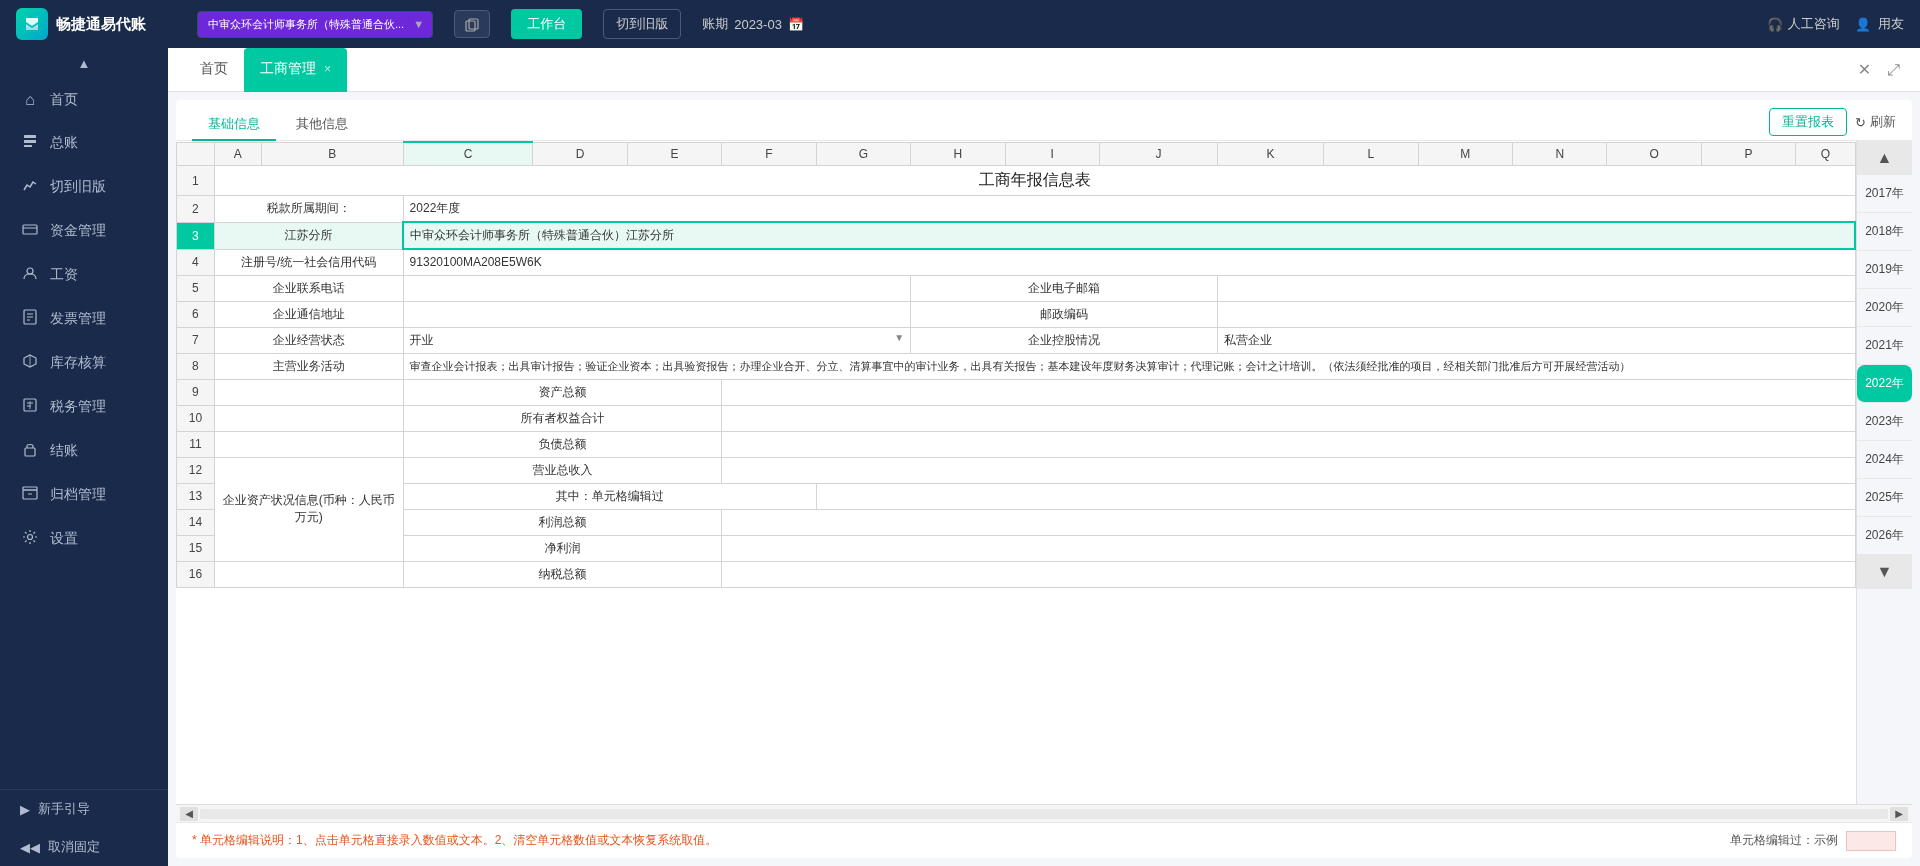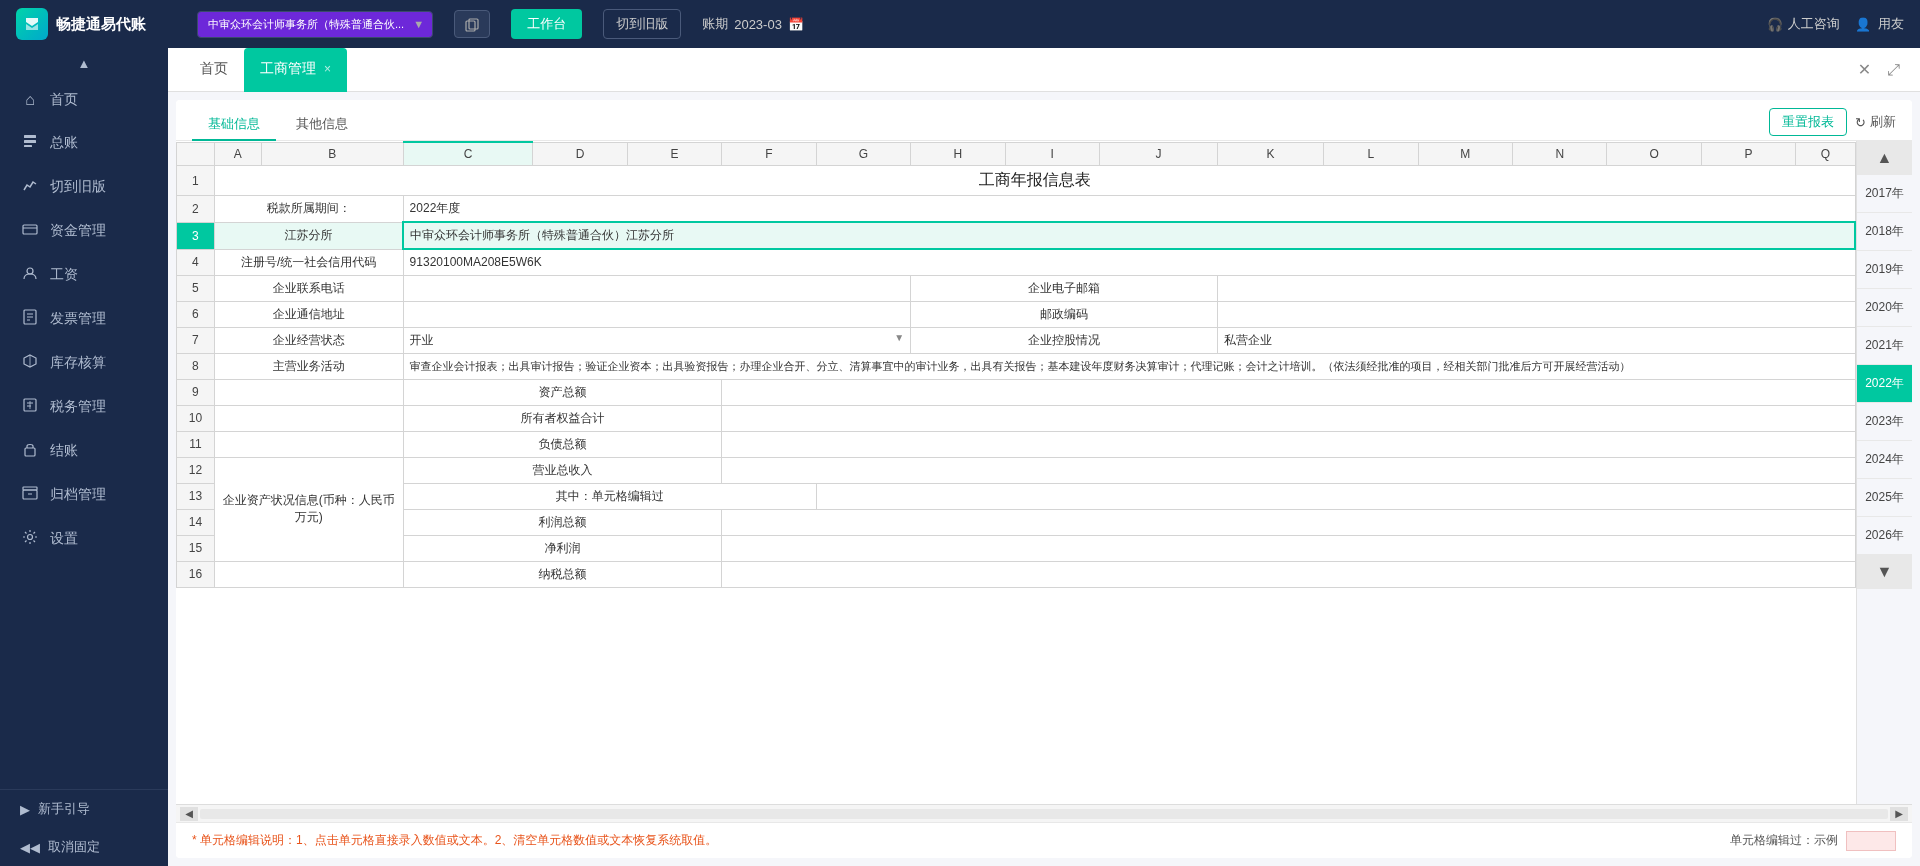--- a/index.html
+++ b/index.html
@@ -370,20 +370,21 @@
       text-align: center;
       padding: 10px 4px;
       cursor: pointer;
       font-size: 12px;
       color: #444;
       border-bottom: 1px solid #e8e8e8;
     }
     .year-item.active {
       background: #00c8a0;
       color: #fff;
+      border-radius: 8px;
     }
 
     
     .scroll-area {
       height: 18px;
       background: #f5f5f5;
       border-top: 1px solid #ddd;
       display: flex;
       align-items: center;
       gap: 2px;

